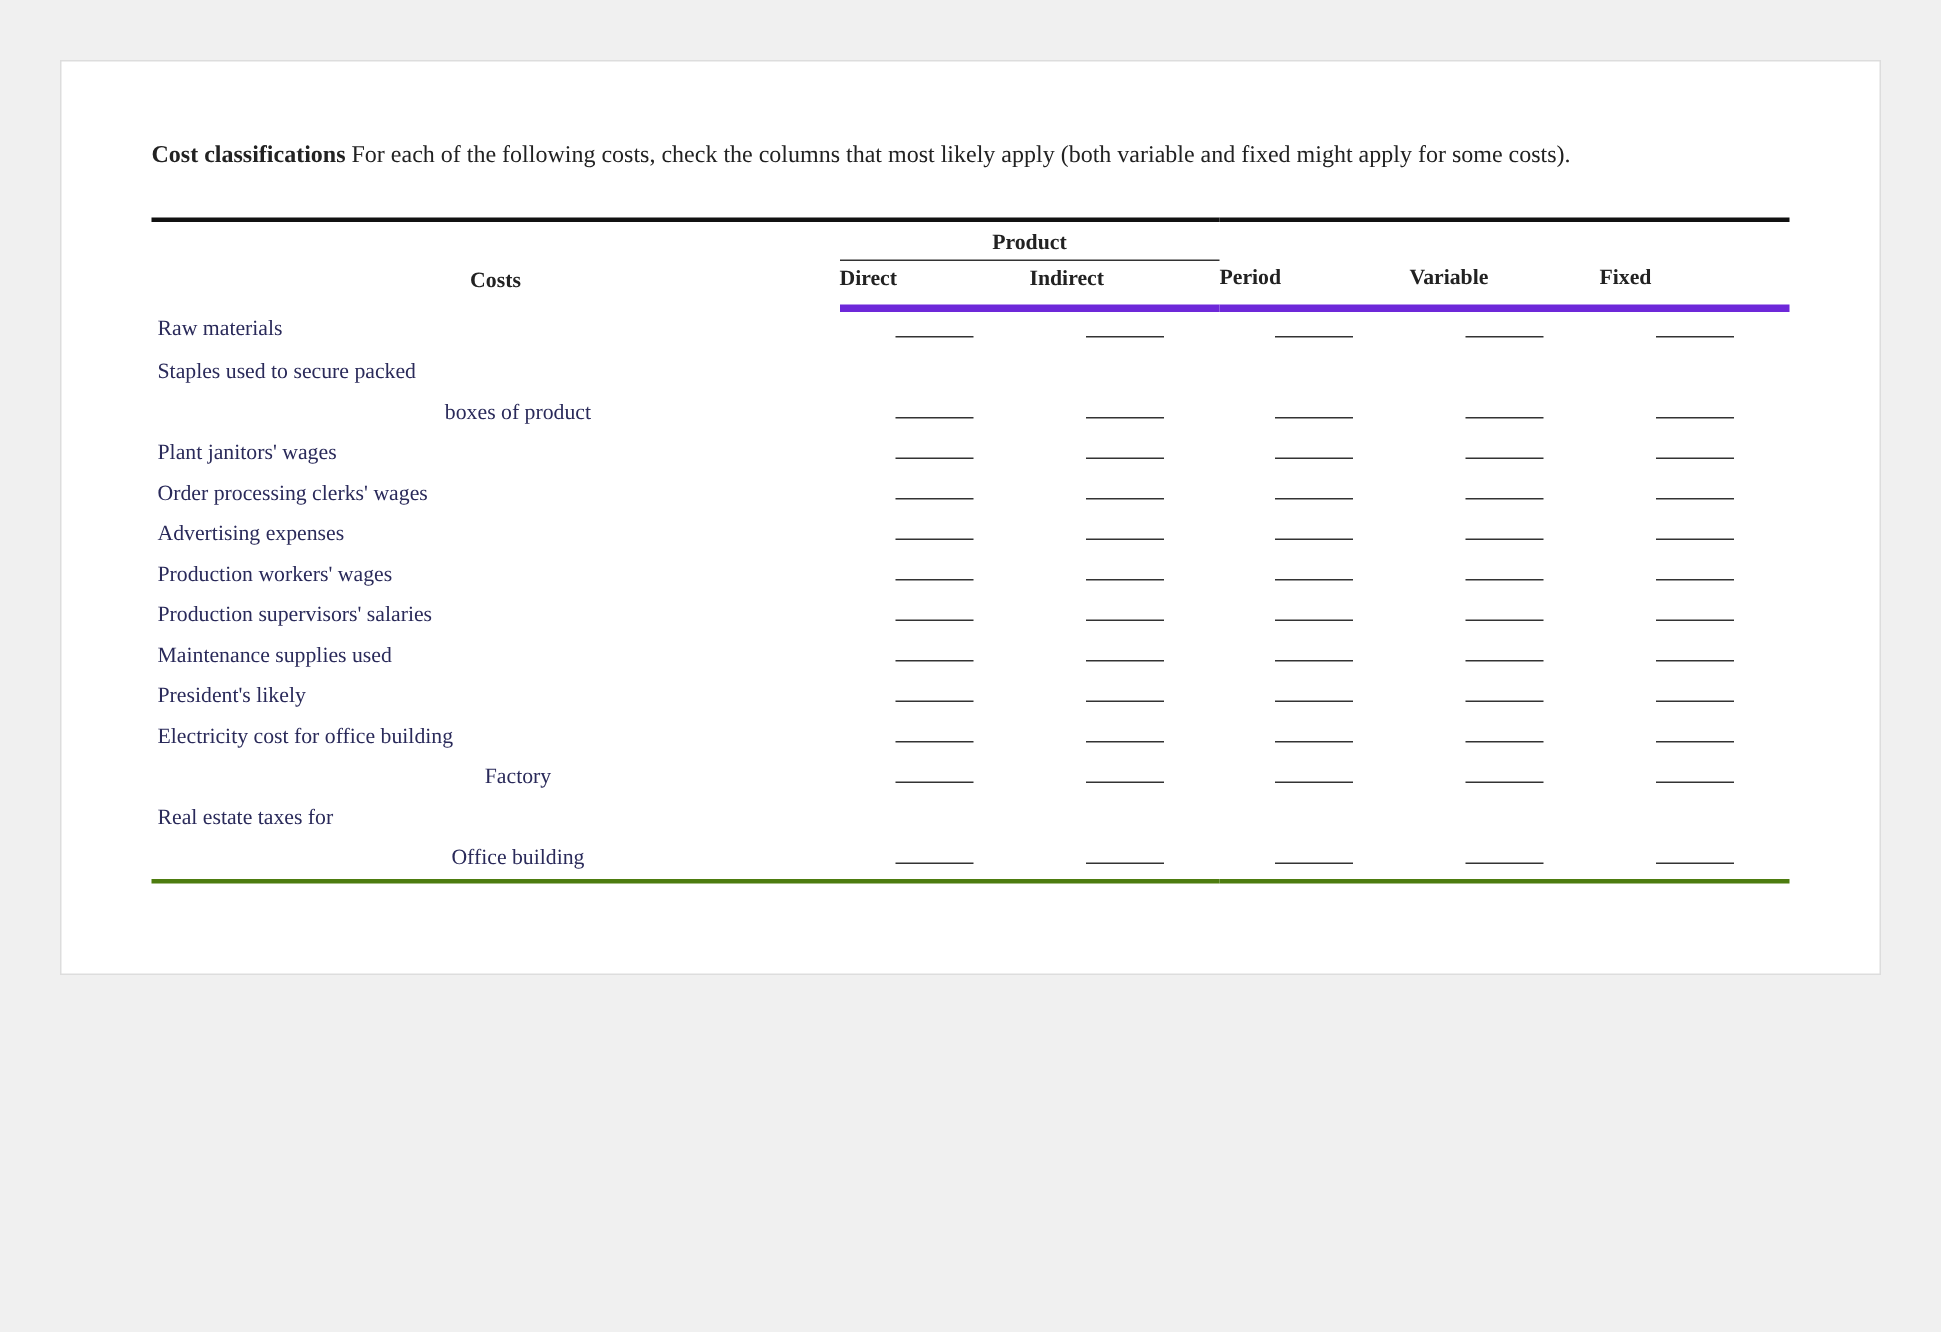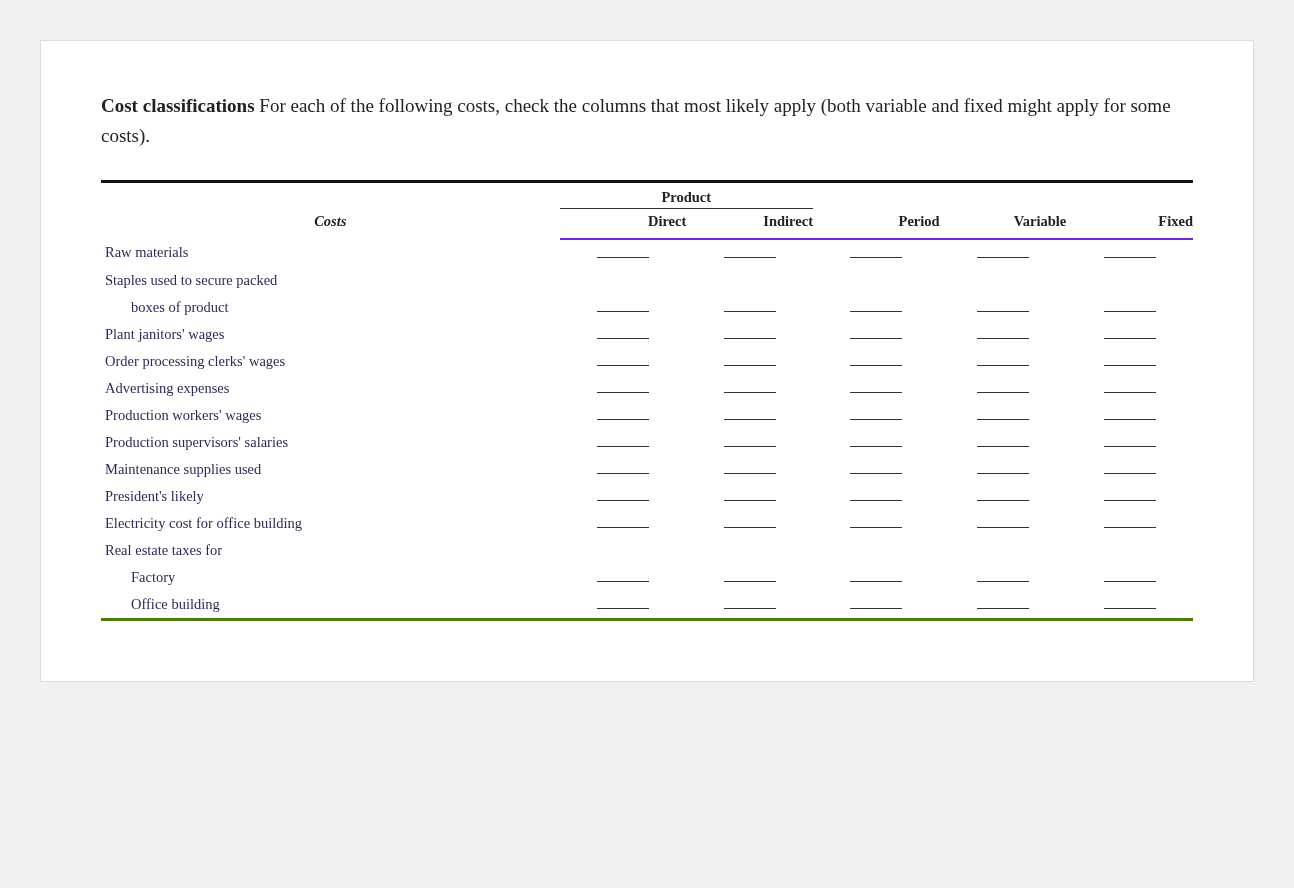--- a/index.html
+++ b/index.html
@@ -14,21 +14,21 @@
 
     .page {
       background: #fff;
       max-width: 1220px;
       margin: 0 auto;
       padding: 50px 60px 60px 60px;
       border: 1px solid #ddd;
     }
 
     .intro-text {
-      font-size: 19px;
+      font-size: 16px;
       line-height: 1.6;
       margin-bottom: 28px;
       color: #222;
     }
 
     .intro-text strong {
       font-weight: bold;
     }
 
     .table-wrapper {
@@ -52,22 +52,22 @@
     
     thead tr.header-row-1 th {
       padding: 6px 0 2px 0;
       font-weight: bold;
       text-align: center;
     }
 
     thead tr.header-row-2 th {
       padding: 4px 0 8px 0;
       font-weight: bold;
-      text-align: right;
-      border-bottom: 2px solid #6d28d9;
+      text-align: left;
+      border-bottom: 5px solid #6d28d9;
     }
 
     thead tr.header-row-2 th.costs-header {
       text-align: center;
       border-bottom: none;
     }
 
     
     .product-group-header {
       font-weight: bold;
@@ -87,20 +87,21 @@
       font-size: 14.5px;
       width: 42%;
       margin-top: 27px;
     }
 
     td.cost-label-indented {
       padding-left: 30px;
       color: #2a2a5a;
       font-size: 14.5px;
       width: 42%;
+      text-align: center;
     }
 
     td.line-cell {
       text-align: center;
       width: 11.6%;
     }
 
     .underline-blank {
       display: inline-block;
       width: 52px;
@@ -109,21 +110,20 @@
       margin-top: 10px;
     }
 
     
     .product-under {
       border-bottom: 1.5px solid #333;
     }
 
     .costs-col-header {
       width: 42%;
-      font-style: italic;
     }
   </style>
 </head>
 <body>
 
 <div class="page">
 
   <p class="intro-text">
     <strong>Cost classifications</strong><span> For each of the following costs, check the columns that most likely apply (both variable and fixed might apply for some costs).</span>
   </p>
@@ -230,34 +230,34 @@
           </tr>
           <tr>
             <td class="cost-label">Electricity cost for office building</td>
             <td class="line-cell"><span class="underline-blank"></span></td>
             <td class="line-cell"><span class="underline-blank"></span></td>
             <td class="line-cell"><span class="underline-blank"></span></td>
             <td class="line-cell"><span class="underline-blank"></span></td>
             <td class="line-cell"><span class="underline-blank"></span></td>
           </tr>
           <tr>
+            <td class="cost-label-indented">Factory</td>
+            <td class="line-cell"><span class="underline-blank"></span></td>
+            <td class="line-cell"><span class="underline-blank"></span></td>
+            <td class="line-cell"><span class="underline-blank"></span></td>
+            <td class="line-cell"><span class="underline-blank"></span></td>
+            <td class="line-cell"><span class="underline-blank"></span></td>
+          </tr>
+          <tr>
             <td class="cost-label">Real estate taxes for</td>
             <td class="line-cell"></td>
             <td class="line-cell"></td>
             <td class="line-cell"></td>
             <td class="line-cell"></td>
             <td class="line-cell"></td>
-          </tr>
-          <tr>
-            <td class="cost-label-indented">Factory</td>
-            <td class="line-cell"><span class="underline-blank"></span></td>
-            <td class="line-cell"><span class="underline-blank"></span></td>
-            <td class="line-cell"><span class="underline-blank"></span></td>
-            <td class="line-cell"><span class="underline-blank"></span></td>
-            <td class="line-cell"><span class="underline-blank"></span></td>
           </tr>
           <tr class="bottom-border">
             <td class="cost-label-indented">Office building</td>
             <td class="line-cell"><span class="underline-blank"></span></td>
             <td class="line-cell"><span class="underline-blank"></span></td>
             <td class="line-cell"><span class="underline-blank"></span></td>
             <td class="line-cell"><span class="underline-blank"></span></td>
             <td class="line-cell"><span class="underline-blank"></span></td>
           </tr>
         </tbody>

